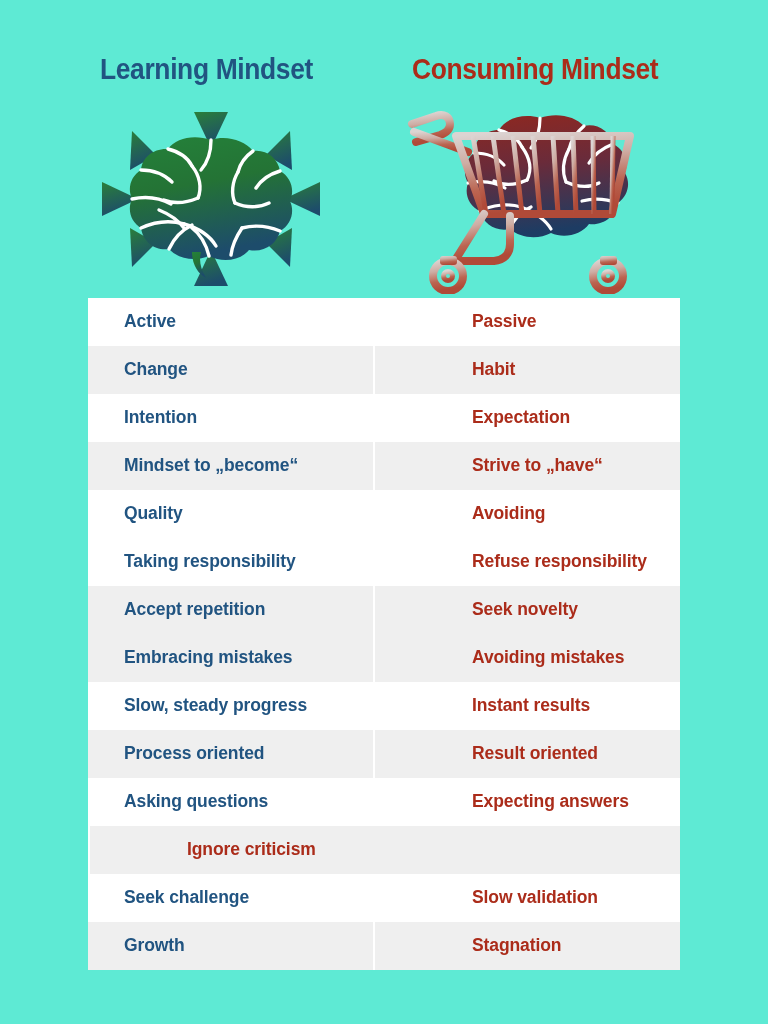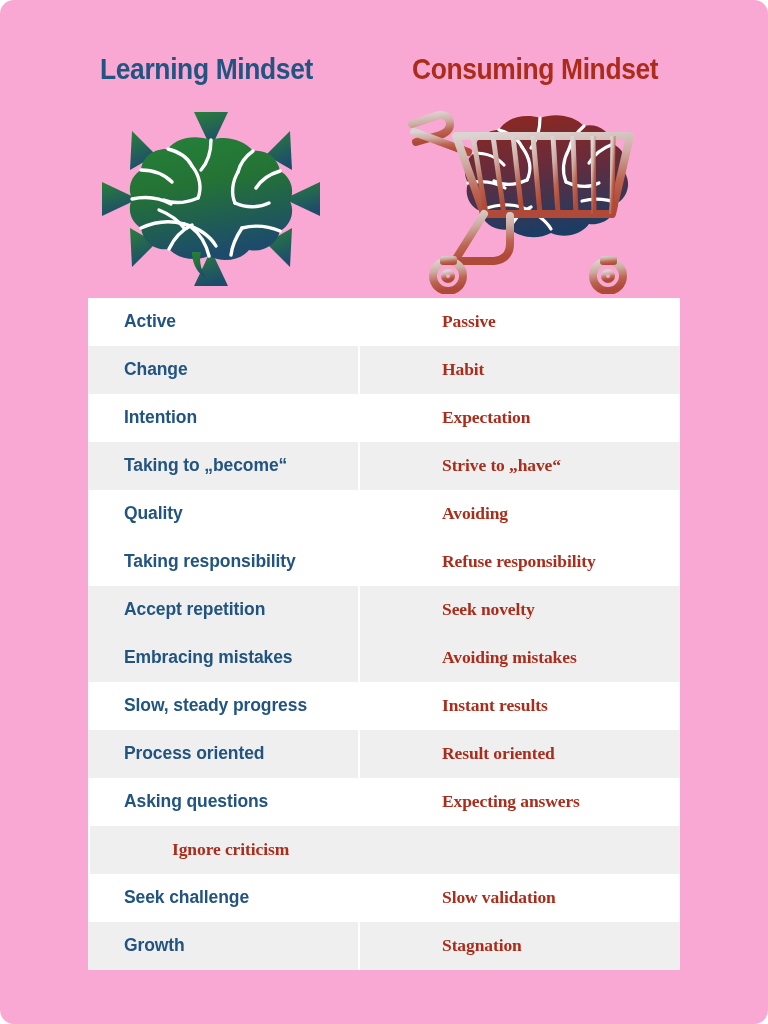--- a/index.html
+++ b/index.html
@@ -12,22 +12,21 @@
     height: 1024px;
     font-family: "Liberation Sans", sans-serif;
     overflow: hidden;
     position: relative;
   }
 
   .page {
     position: relative;
     width: 768px;
     height: 1024px;
-    background: #f9a8d4;
-    border-radius: 14px;
+    background: #5eead4;
   }
 
   
   .headings {
     position: absolute;
     top: 52px;
     left: 0;
     width: 768px;
     height: 46px;
   }
@@ -86,20 +85,21 @@
     position: absolute;
     left: 88px;
     top: 298px;
     width: 592px;
   }
   .row {
     display: flex;
     height: 48px;
     align-items: center;
     background: #ffffff;
+    gap: 15px;
   }
   .row.alt {
     background: #efefef;
   }
   .cell {
     height: 48px;
     display: flex;
     align-items: center;
     box-sizing: border-box;
   }
@@ -111,21 +111,20 @@
   .cell-gap {
     width: 2px;
     height: 48px;
     background: #ffffff;
     flex: 0 0 2px;
   }
   .cell-right {
     flex: 1 1 auto;
     padding-left: 82px;
     color: #ab2c1a;
-    font-family: Liberation Serif, serif;
   }
   .cell-text {
     font-size: 17.5px;
     font-weight: bold;
     letter-spacing: -0.1px;
     white-space: nowrap;
     line-height: 1;
   }
 </style>
 </head>
@@ -331,21 +330,21 @@
           <span class="cell-text">Intention</span>
         </div>
       <div class="cell-gap"></div>
       <div class="cell cell-right">
           <span class="cell-text">Expectation</span>
         </div>
     </div>
 
     <div class="row alt">
       <div class="cell cell-left">
-          <span class="cell-text">Taking to „become“</span>
+          <span class="cell-text">Mindset to „become“</span>
         </div>
       <div class="cell-gap"></div>
       <div class="cell cell-right">
           <span class="cell-text">Strive to „have“</span>
         </div>
     </div>
 
     <div class="row">
       <div class="cell cell-left">
           <span class="cell-text">Quality</span>

